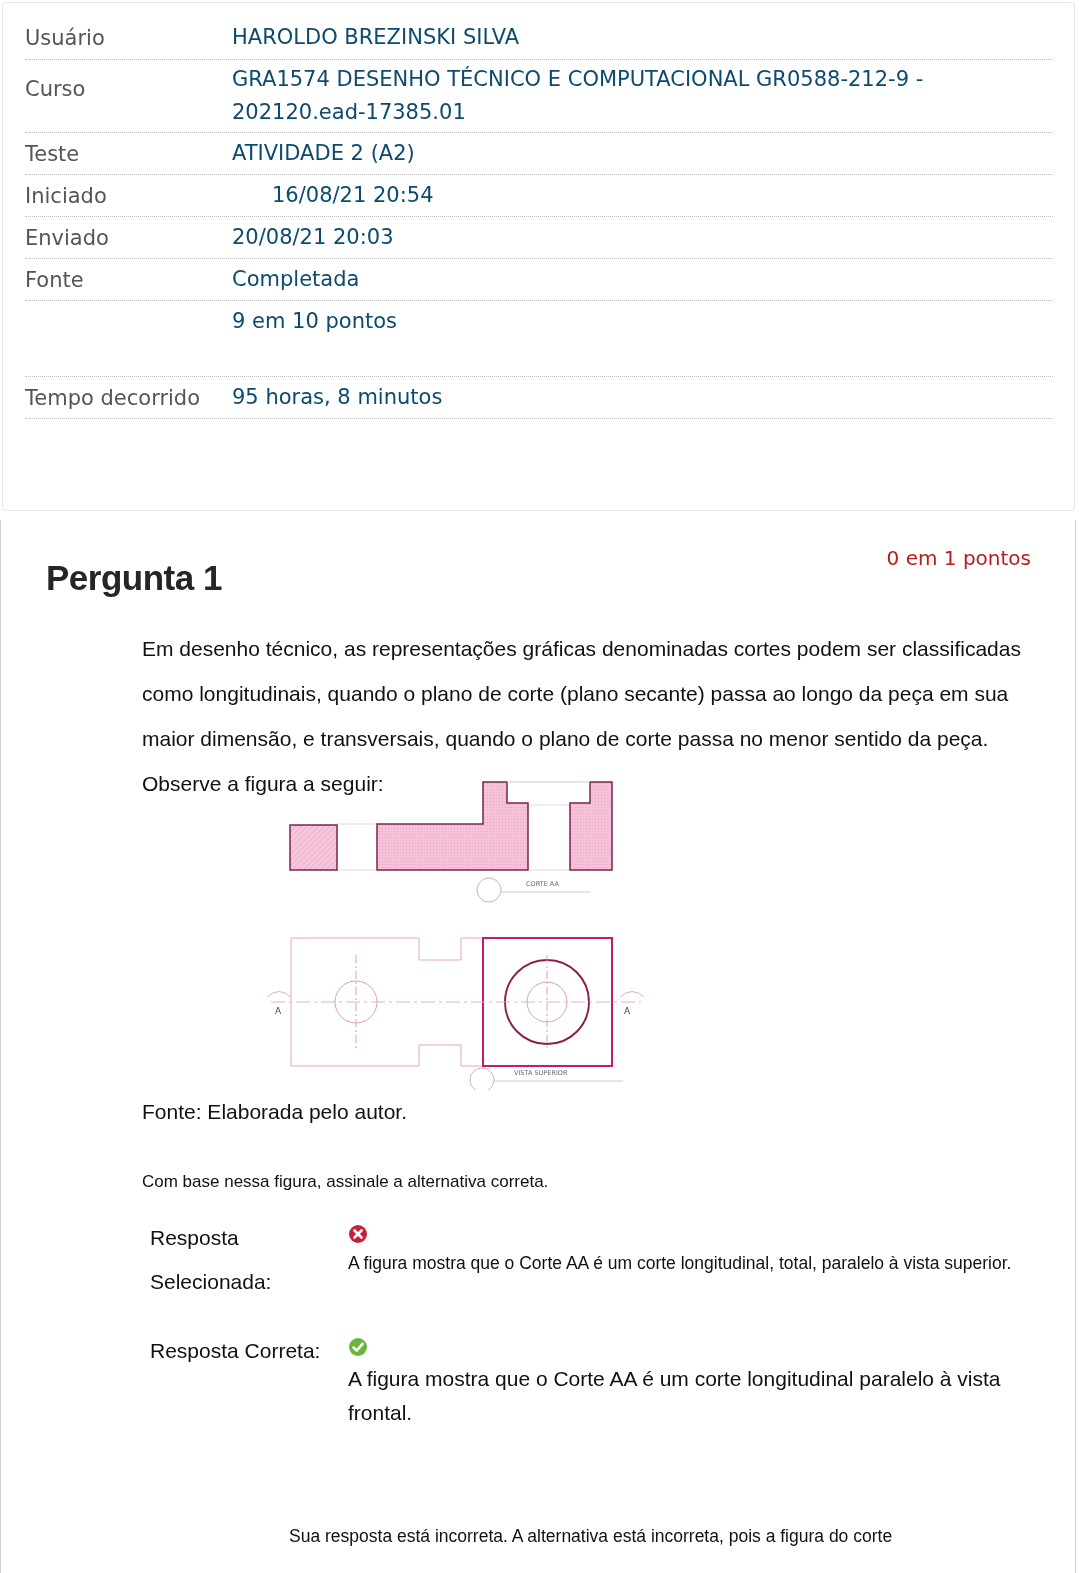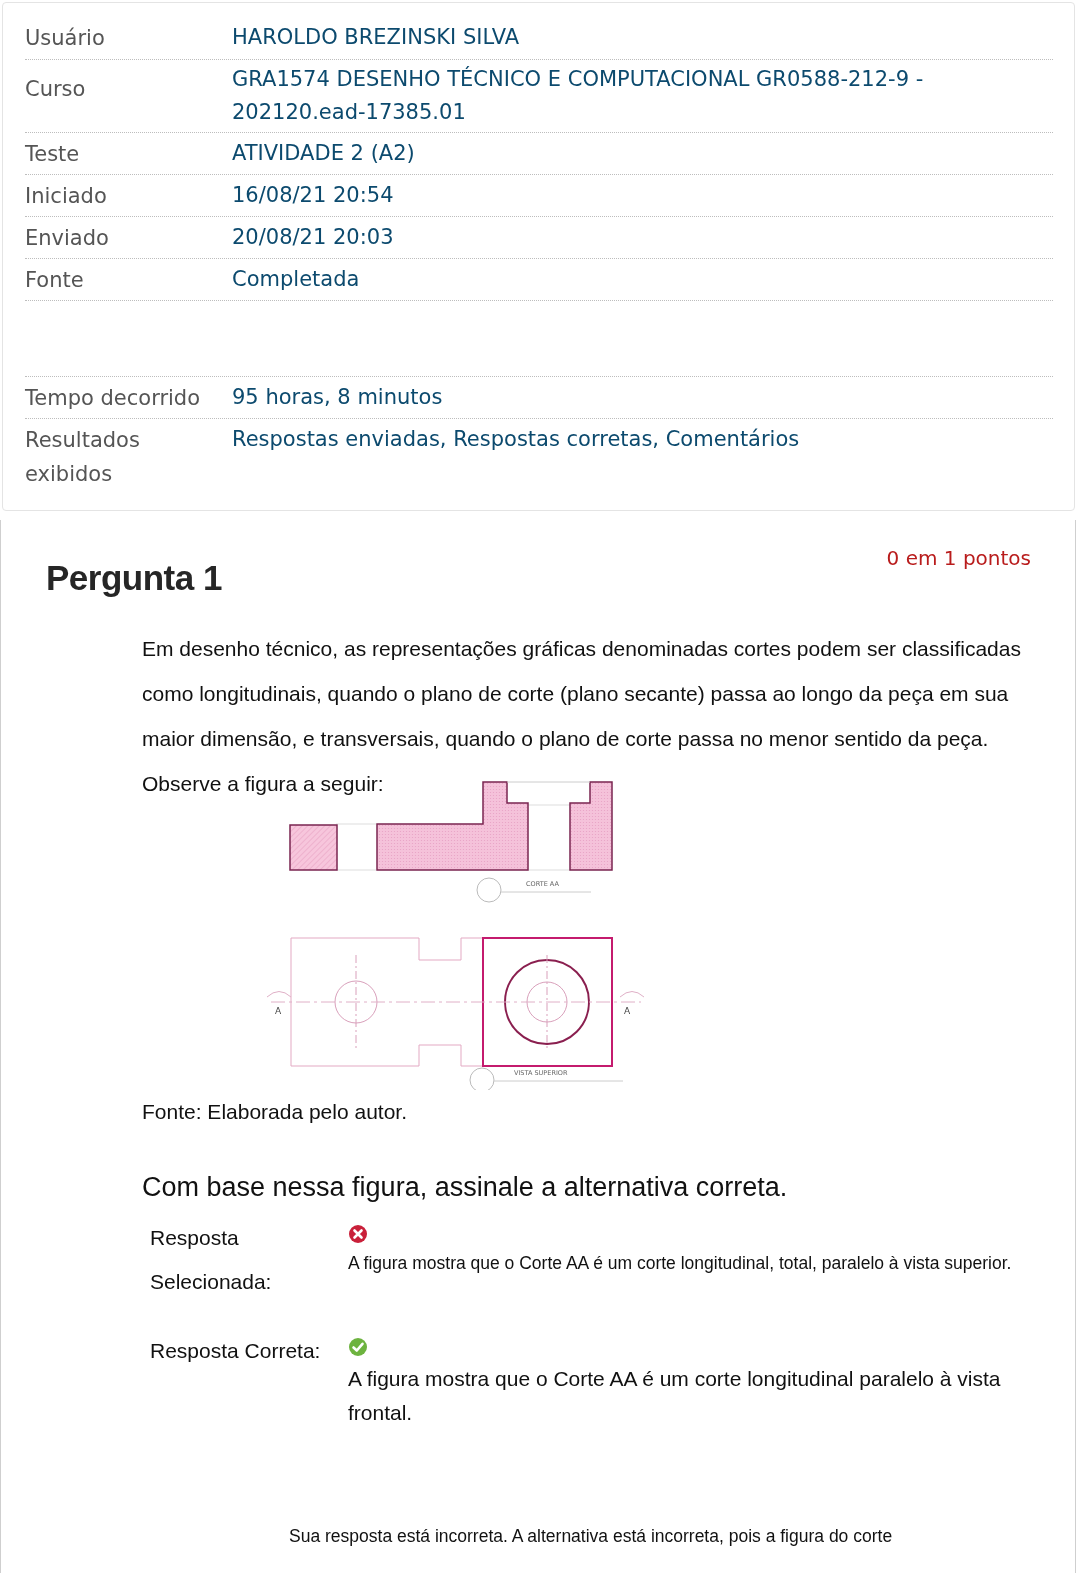--- a/index.html
+++ b/index.html
@@ -36,21 +36,21 @@
   .q-points {
     position: absolute; right: 44px; top: 26px;
     font-size: 20px; color: #b91c1c;
   }
   .q-body {
     position: absolute; left: 141px; top: 106px; width: 890px;
     font-family: "Liberation Sans", sans-serif; font-size: 21px; line-height: 45px; color: #111;
   }
   .figure { position: absolute; left: 260px; top: 250px; width: 390px; height: 320px; }
   .fonte { position: absolute; left: 141px; top: 580px; font-family: "Liberation Sans", sans-serif; font-size: 21px; color: #111; }
-  .com-base { position: absolute; left: 141px; top: 652px; font-family: "Liberation Sans", sans-serif; font-size: 27px; color: #111; }
+  .com-base { position: absolute; left: 141px; top: 652px; font-family: "Liberation Sans", sans-serif; font-size: 17px; color: #111; }
 
   .ans-label {
     position: absolute; left: 149px; width: 180px;
     font-family: "Liberation Sans", sans-serif; font-size: 21px; line-height: 44px; color: #111;
   }
   .ans-icon { position: absolute; left: 347px; width: 20px; height: 20px; }
   .ans-text-small {
     position: absolute; left: 347px; width: 670px;
     font-family: "Liberation Sans", sans-serif; font-size: 17.5px; line-height: 28px; color: #111;
   }
@@ -78,39 +78,36 @@
   <div class="row" style="top:57px;height:73px;">
     <div class="lbl" style="top:3px;margin-top:9px;">Curso</div>
     <div class="val" style="top:3px;">GRA1574 DESENHO TÉCNICO E COMPUTACIONAL GR0588-212-9 - 202120.ead-17385.01</div>
   </div>
   <div class="row" style="top:130px;height:42px;">
     <div class="lbl" style="top:4px;">Teste</div>
     <div class="val" style="top:4px;">ATIVIDADE 2 (A2)</div>
   </div>
   <div class="row" style="top:172px;height:42px;">
     <div class="lbl" style="top:4px;">Iniciado</div>
-    <div class="val" style="top:4px;">16/08/21 20:54</div>
+    <div class="val" style="top:4px;margin-left:40px;">16/08/21 20:54</div>
   </div>
   <div class="row" style="top:214px;height:42px;">
     <div class="lbl" style="top:4px;">Enviado</div>
     <div class="val" style="top:4px;">20/08/21 20:03</div>
   </div>
   <div class="row" style="top:256px;height:42px;">
     <div class="lbl" style="top:4px;">Fonte</div>
     <div class="val" style="top:4px;">Completada</div>
   </div>
   <div class="row" style="top:298px;height:76px;">
+    <div class="val" style="top:4px;">9 em 10 pontos</div>
   </div>
   <div class="row" style="top:374px;height:42px;">
     <div class="lbl" style="top:4px;width:200px;">Tempo decorrido</div>
     <div class="val" style="top:4px;">95 horas, 8 minutos</div>
-  </div>
-  <div class="row last" style="top:416px;height:80px;">
-    <div class="lbl" style="top:4px;width:150px;">Resultados exibidos</div>
-    <div class="val" style="top:4px;">Respostas enviadas, Respostas corretas, Comentários</div>
   </div>
 </div>
 
 <div class="question">
   <div class="q-title">Pergunta 1</div>
   <div class="q-points">0 em 1 pontos</div>
   <div class="q-body">Em desenho técnico, as representações gráficas denominadas cortes podem ser classificadas como longitudinais, quando o plano de corte (plano secante) passa ao longo da peça em sua maior dimensão, e transversais, quando o plano de corte passa no menor sentido da peça. Observe a figura a seguir:</div>
 
   <div class="figure">
     <svg width="390" height="320" viewBox="0 0 390 320" xmlns="http://www.w3.org/2000/svg">

